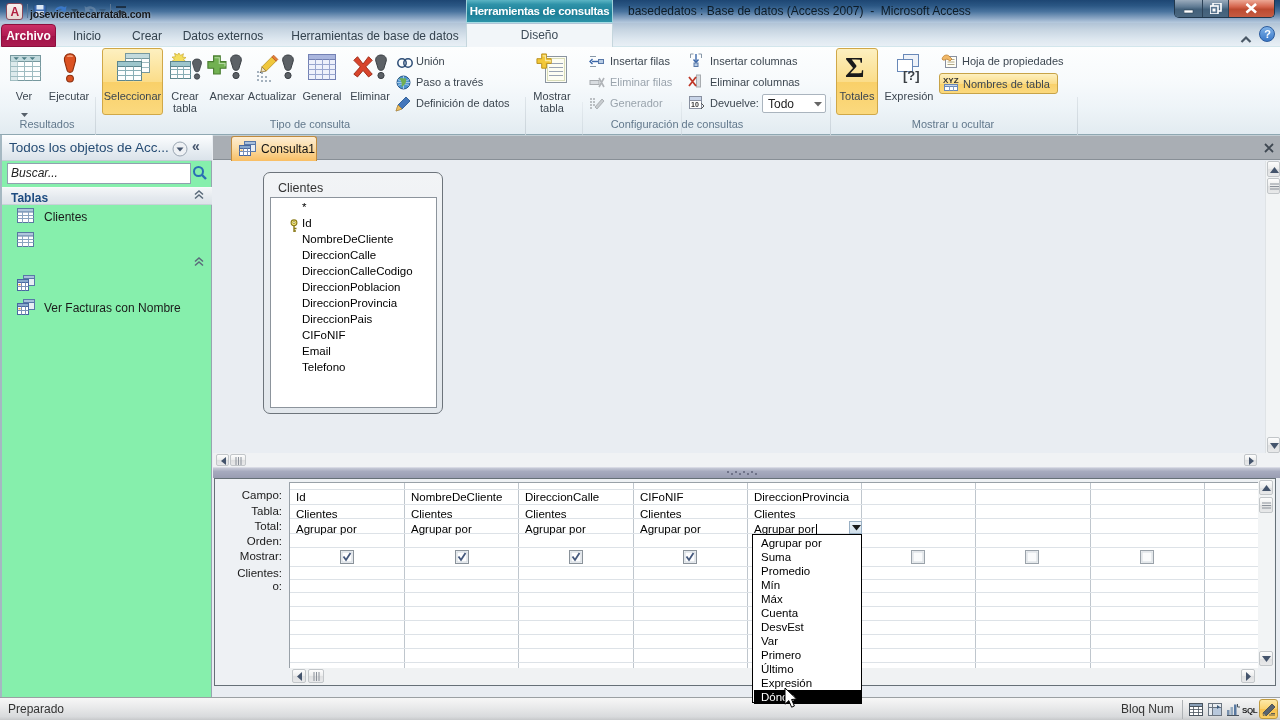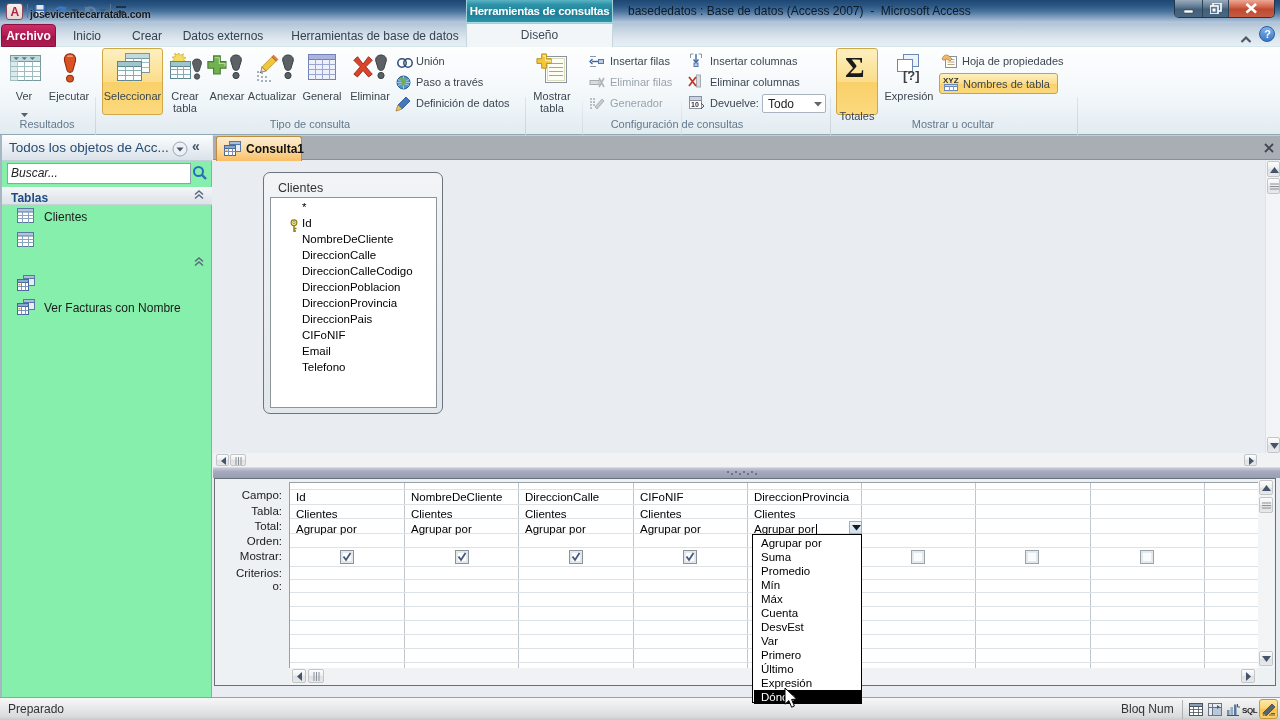--- a/index.html
+++ b/index.html
@@ -59,24 +59,24 @@
 #searchtxt { left:4px; top:3px; font-size:12px; font-style:italic; color:#222; }
 .navsec { left:0; width:210px; height:18px; background:linear-gradient(#f4f6f8, #e4e9ee 60%, #dde3e9);
   border-top:1px solid #f8fafb; border-bottom:1px solid #c8d1d8; }
 .navsec b { font-size:12px; color:#1d4b80; margin-left:9px; }
 .navitem { left:0; width:210px; height:24px; font-size:12px; color:#1a1a1a; }
 .navitem span { position:absolute; left:42px; top:5px; }
 
 
 #workarea { left:213px; top:135px; width:1067px; height:562px; background:#e9edf2; }
 #doctabs { left:0; top:0; width:1067px; height:25px; background:#a9aeb4; border-top:1px solid #c3cdd3; border-bottom:1px solid #888f96;}
-#contab { left:3px; top:1px; width:86px; height:32px;
+#contab { left:18px; top:1px; width:86px; height:32px;
   background:linear-gradient(#fdedd2 0%, #fbddA8 35%, #f9c470 70%, #f8ab41 100%);
   border:1px solid #c08b3e; border-bottom:none; border-radius:3px 3px 0 0;
-  font-size:12px; font-weight:bold; color:#111; }
+  font-size:12px; font-weight:normal; color:#111; }
 #docclose { left:1050px; top:7px; width:12px; height:12px; }
 
 
 #surface { left:0; top:26px; width:1067px; height:292px; background:#e9edf2; }
 #fieldbox { left:50px; top:11px; width:180px; height:242px; background:linear-gradient(#f2f4f6, #e2e7ec);
   border:1px solid #6d747b; border-radius:7px; }
 #fieldbox-title { left:14px; top:8px; font-size:12.5px; color:#333; }
 #fieldlist { left:6px; top:24px; width:167px; height:211px; background:#fff; border:1px solid #8c949c; font-size:11.5px; color:#000; }
 .fld { position:absolute; left:31px; }
 .sbbtn { background:linear-gradient(#fdfdfd, #eceded 50%, #dfe0e1 51%, #e8e9ea); border:1px solid #c2c6c9; border-radius:2px; }
@@ -381,21 +381,21 @@
   <div class="abs smalllabel" style="left:710px;top:50px;">Devuelve:</div>
   <div class="abs" style="left:762px;top:47px;width:64px;height:19px;background:#fff;border:1px solid #aab4be;border-radius:2px;">
     <span style="position:absolute;left:5px;top:2px;font-size:12px;color:#222;">Todo</span>
     <svg style="position:absolute;right:3px;top:7px;" width="8" height="5">
         <path d="M0 0h8l-4 4.5z" fill="#666"></path>
       </svg>
   </div>
 
   <div class="abs bigbtn-hl" style="left:836px;top:1px;width:42px;height:67px;"></div>
   <div class="abs" style="left:845px;top:3px;font-size:30px;font-weight:bold;color:#1a1a1a;font-family:'Liberation Serif',serif;">Σ</div>
-  <div class="abs biglabel" style="left:833px;top:43px;width:48px;margin-top:20px;">Totales</div>
+  <div class="abs biglabel" style="left:833px;top:43px;width:48px;">Totales</div>
   <div class="abs" style="left:893px;top:6px;">
     <svg width="32" height="32" viewBox="0 0 32 32">
       <rect x="10.5" y="1.5" width="15" height="12" fill="#eef2f8" stroke="#6888b8"></rect>
       <rect x="4.5" y="6.5" width="15" height="12" fill="#fff" stroke="#6888b8"></rect>
       <text x="10" y="27" font-size="13" font-weight="bold" fill="#3a3f44" font-family="Liberation Sans">[?]</text>
     </svg>
   </div>
   <div class="abs biglabel" style="left:879px;top:43px;width:60px;">Expresión</div>
 
   <div class="abs" style="left:941px;top:6px;">
@@ -560,21 +560,21 @@
           <circle cx="30" cy="3" r="1"></circle>
         </g>
       </svg>
   </div>
   <div id="gridpane" class="abs">
     <div class="rowlbl" style="top:10px;">Campo:</div>
     <div class="rowlbl" style="top:26px;">Tabla:</div>
     <div class="rowlbl" style="top:41px;">Total:</div>
     <div class="rowlbl" style="top:56px;">Orden:</div>
     <div class="rowlbl" style="top:71px;">Mostrar:</div>
-    <div class="rowlbl" style="top:88px;">Criterios:</div>
+    <div class="rowlbl" style="top:88px;">Clientes:</div>
     <div class="rowlbl" style="top:101px;">o:</div>
     <div id="grid" class="abs">
       <div class="gcol" style="left:114px;"></div>
         <div class="gcol" style="left:228px;"></div>
         <div class="gcol" style="left:343px;"></div>
         <div class="gcol" style="left:457px;"></div>
         <div class="gcol" style="left:571px;"></div>
         <div class="gcol" style="left:685px;"></div>
         <div class="gcol" style="left:800px;"></div>
         <div class="gcol" style="left:914px;"></div>

